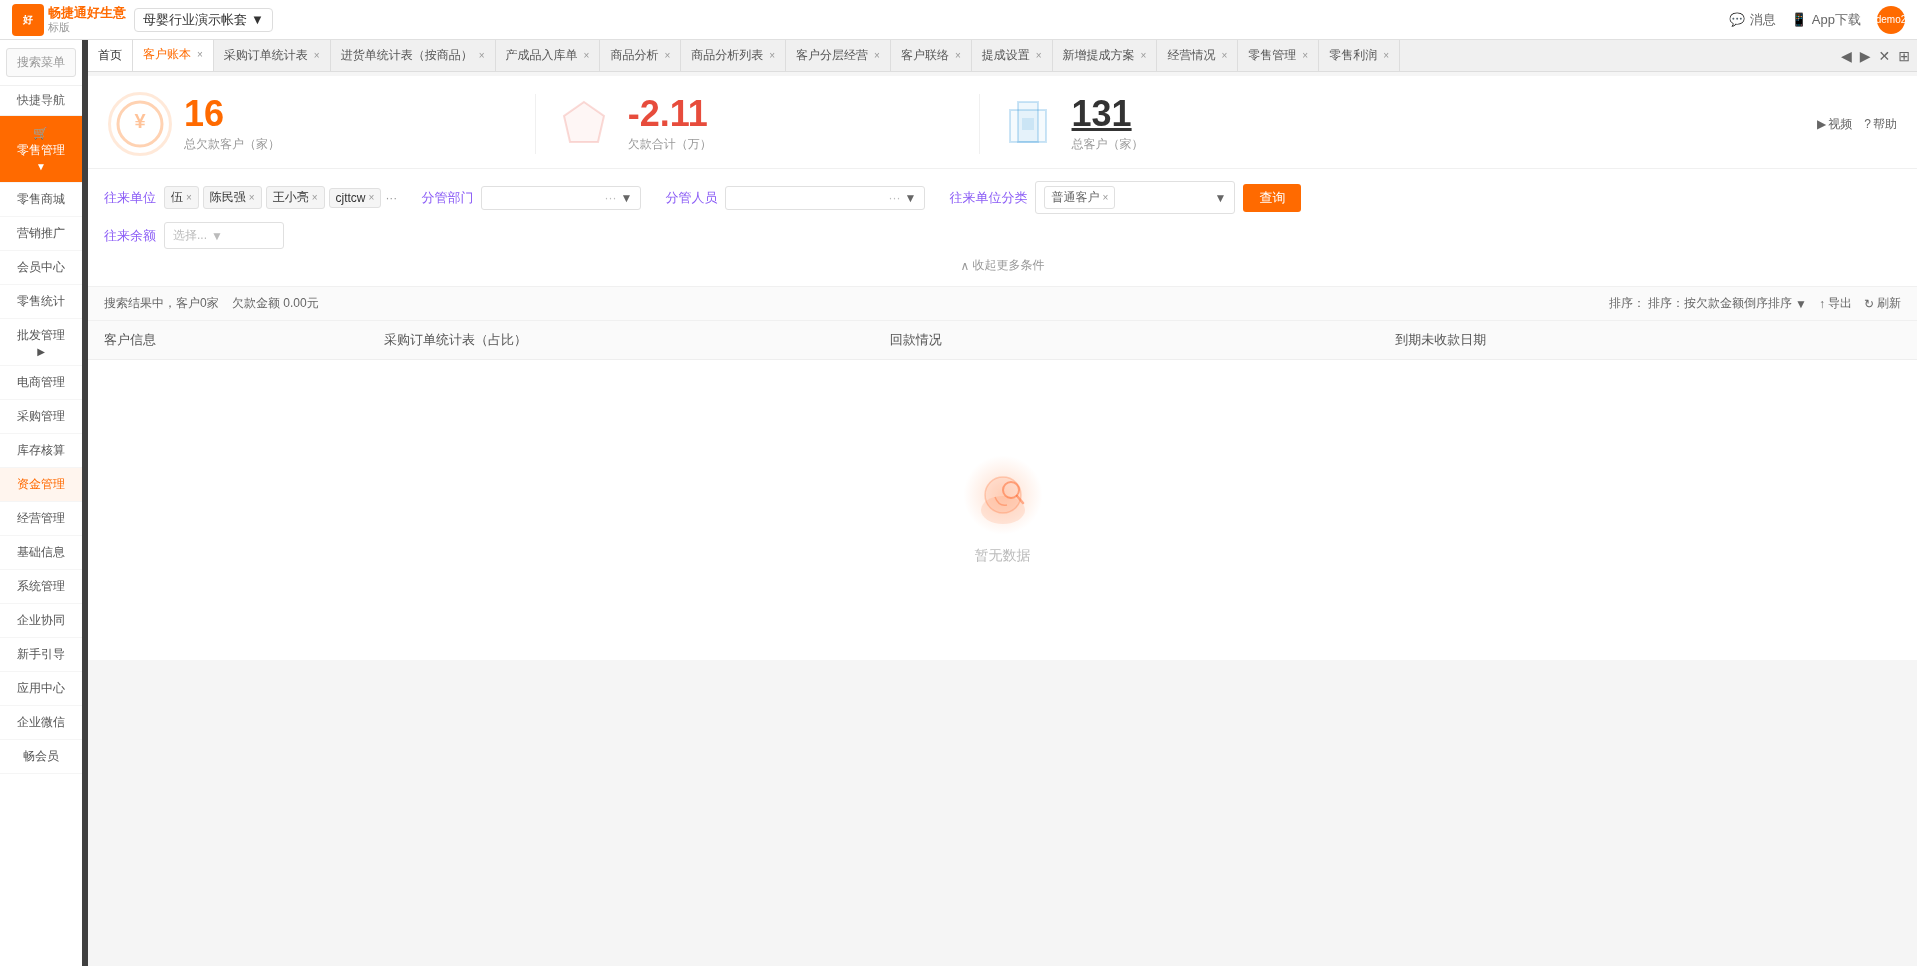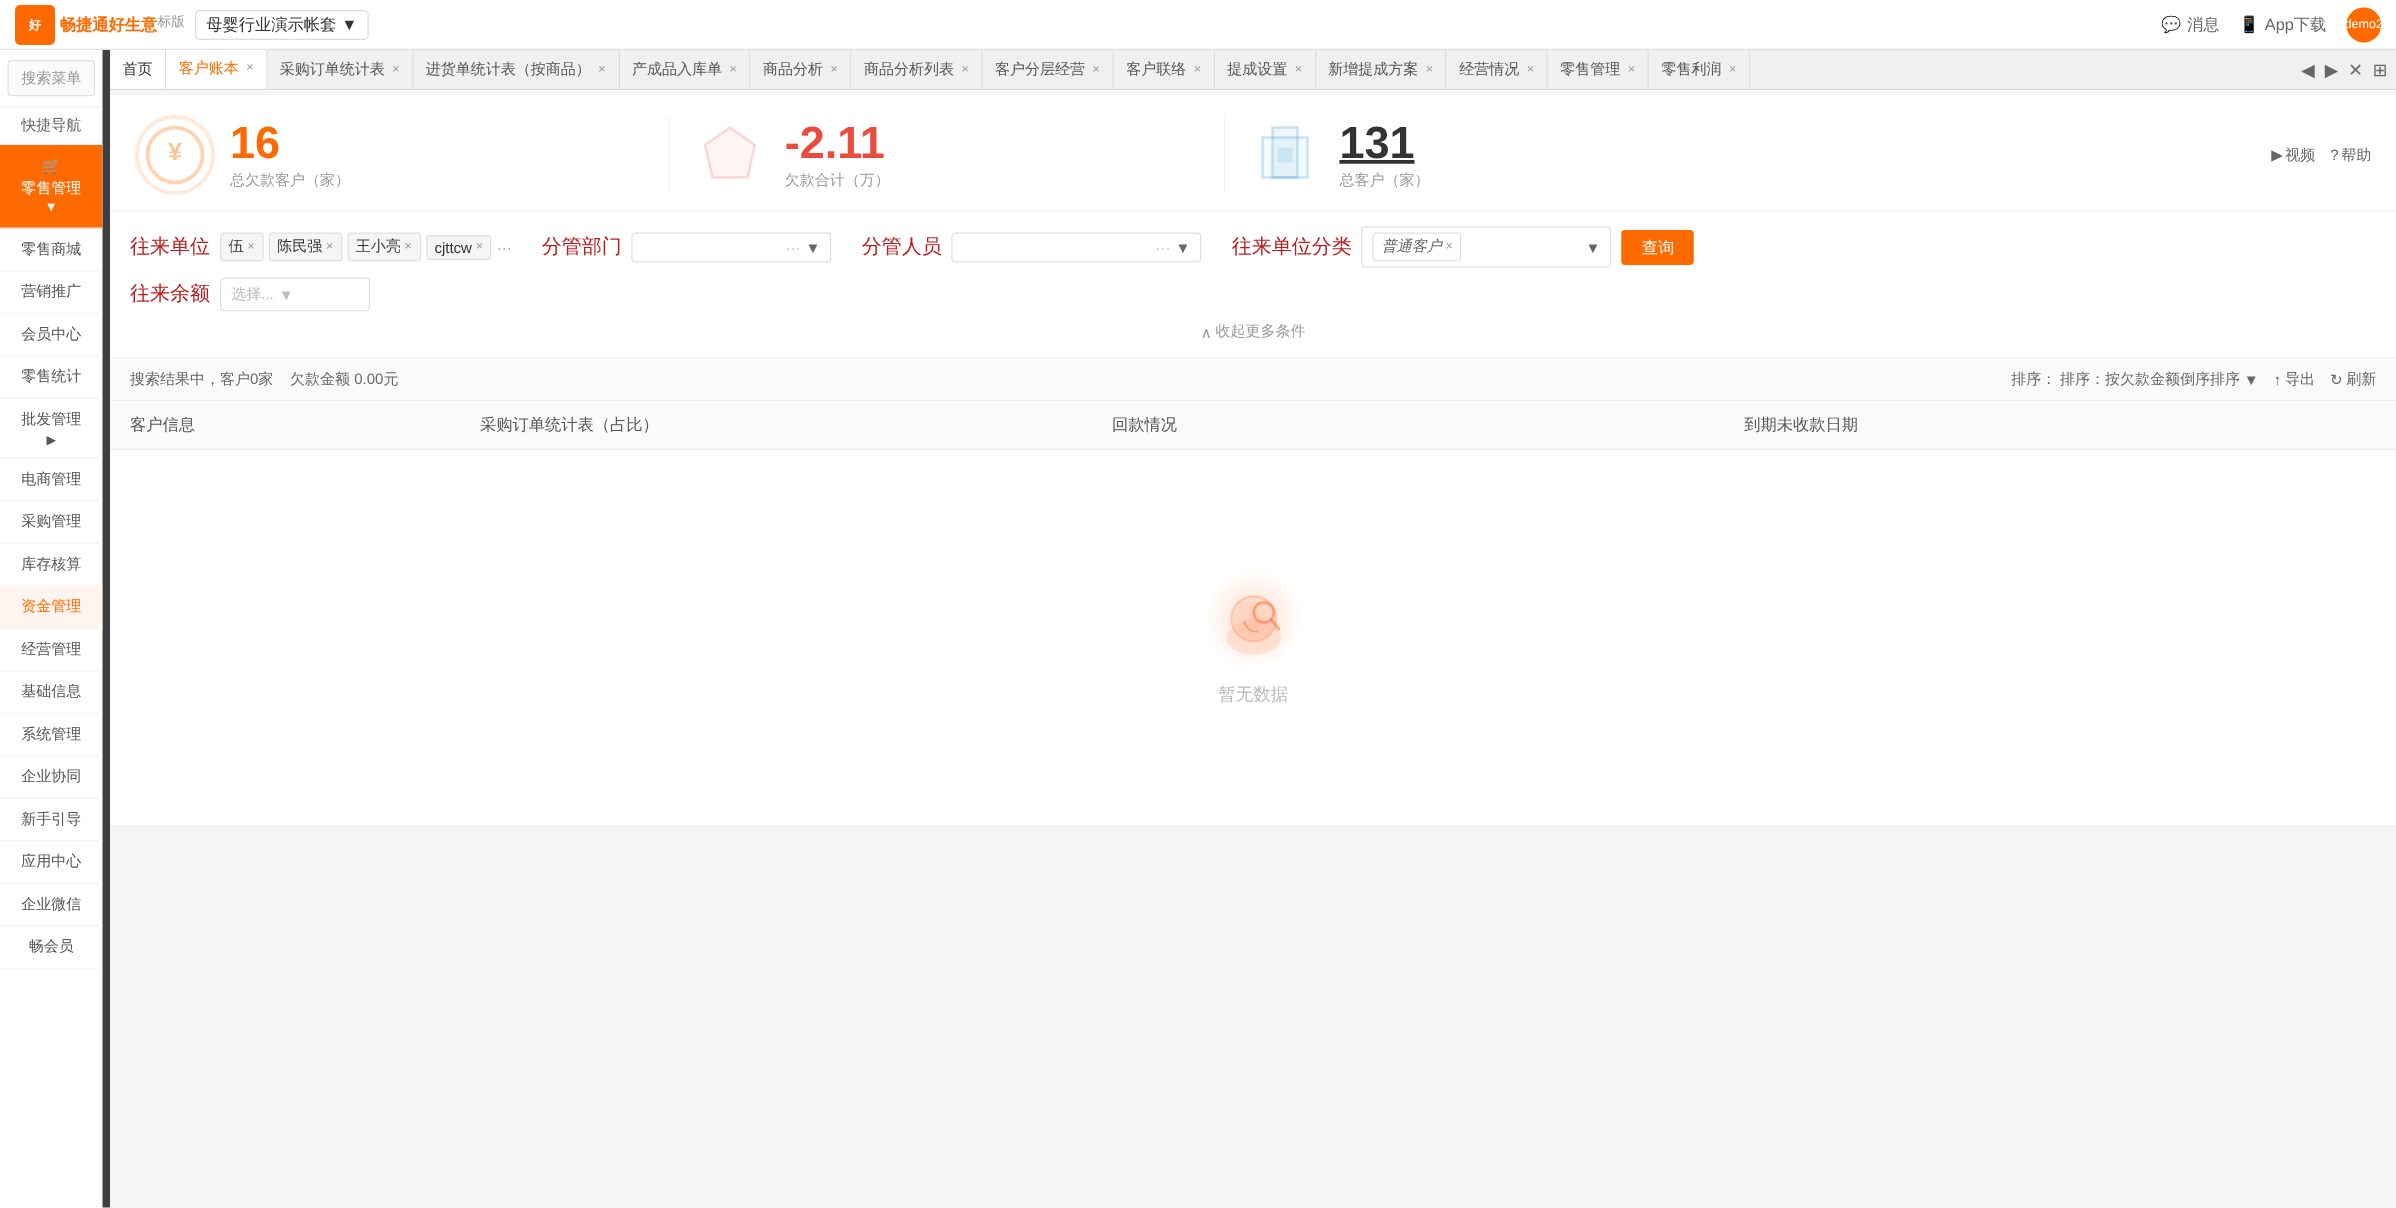--- a/index.html
+++ b/index.html
@@ -160,21 +160,21 @@
       padding: 12px 16px 8px;
       border-bottom: 1px solid #f0f0f0;
     }
     .filter-row {
       display: flex;
       align-items: center;
       gap: 8px;
       flex-wrap: wrap;
       margin-bottom: 8px;
     }
-    .filter-label { font-size: 16px; color: #b91c1c; white-space: nowrap; }
+    .filter-label { font-size: 13px; color: #8b5cf6; white-space: nowrap; }
     .filter-tag-group { display: flex; align-items: center; gap: 4px; flex-wrap: wrap; }
     .filter-tag {
       display: flex; align-items: center; gap: 3px;
       background: #f5f5f5; border: 1px solid #e0e0e0;
       border-radius: 3px; padding: 2px 6px; font-size: 12px;
       cursor: pointer;
     }
     .filter-tag .remove { color: #999; font-size: 10px; cursor: pointer; }
     .filter-more { color: #999; font-size: 12px; cursor: pointer; }
     .filter-select {
@@ -187,21 +187,21 @@
     .filter-person-select {
       display: flex; align-items: center; gap: 4px;
       border: 1px solid #e0e0e0; border-radius: 3px;
       padding: 4px 8px; font-size: 12px; color: #666;
       min-width: 200px; cursor: pointer; background: #fff;
     }
     .filter-category-select {
       display: flex; align-items: center; gap: 4px;
       border: 1px solid #e0e0e0; border-radius: 3px;
       padding: 4px 8px; font-size: 12px; color: #666;
-      min-width: 200px; cursor: pointer; background: #fff; font-style: italic;
+      min-width: 200px; cursor: pointer; background: #fff;
     }
     .query-btn {
       background: #ff6a00; color: #fff; border: none;
       padding: 5px 16px; border-radius: 3px; font-size: 13px;
       cursor: pointer;
     }
     .collapse-btn {
       display: flex; align-items: center; gap: 3px;
       color: #999; font-size: 12px; cursor: pointer;
       margin: 4px auto;
@@ -285,21 +285,21 @@
       font-size: 38px;
     }
   </style>
 </head>
 <body>
 
 <div class="top-bar">
   <div class="top-bar-left">
     <div class="logo-area">
       <div class="logo-icon">好</div>
-      <div style="display:flex;flex-direction:row;line-height:1.2">
+      <div style="display:flex;flex-direction:column;line-height:1.2">
         <span style="font-size:13px;font-weight:bold;color:#ff6a00">畅捷通好生意</span>
         <span style="font-size:11px;color:#999">标版</span>
       </div>
     </div>
     <div class="demo-selector">
       <span>母婴行业演示帐套</span>
       <span>▼</span>
     </div>
   </div>
   <div class="top-bar-right">

